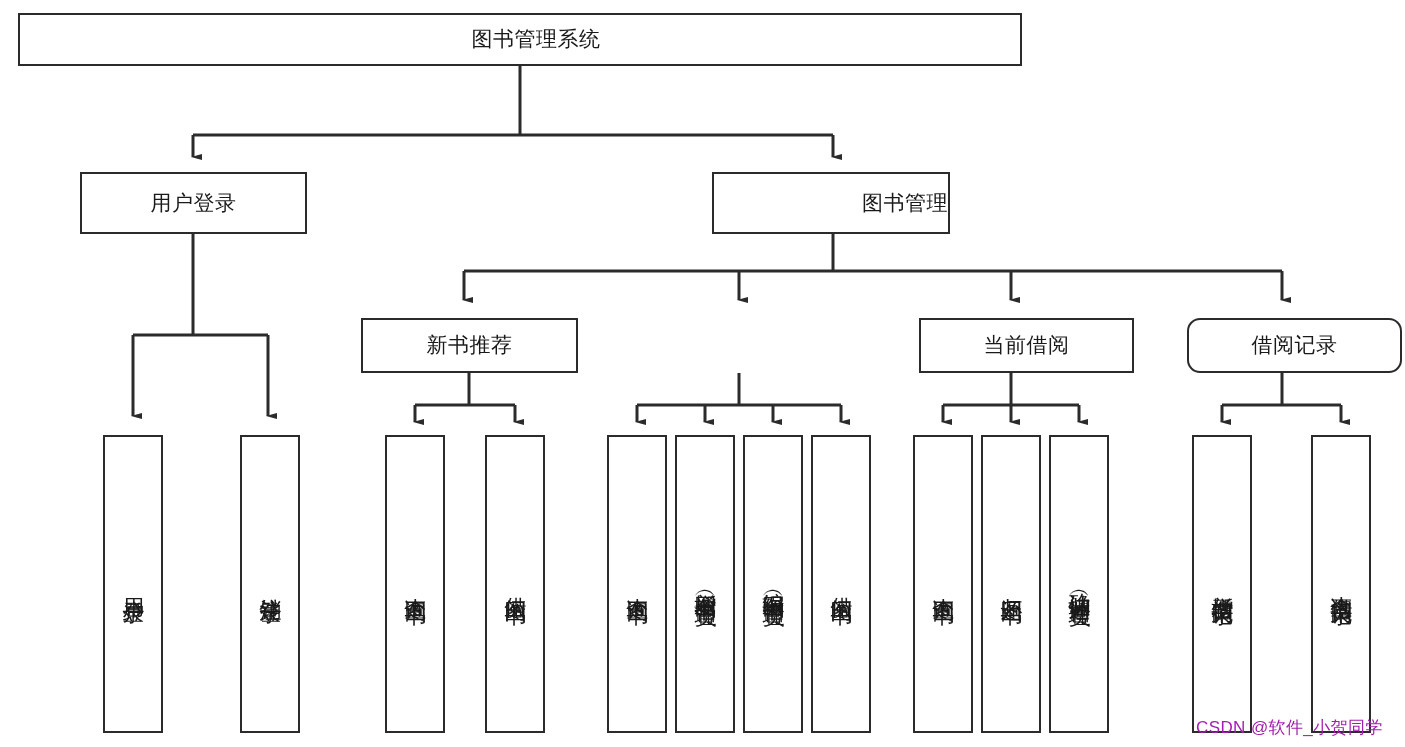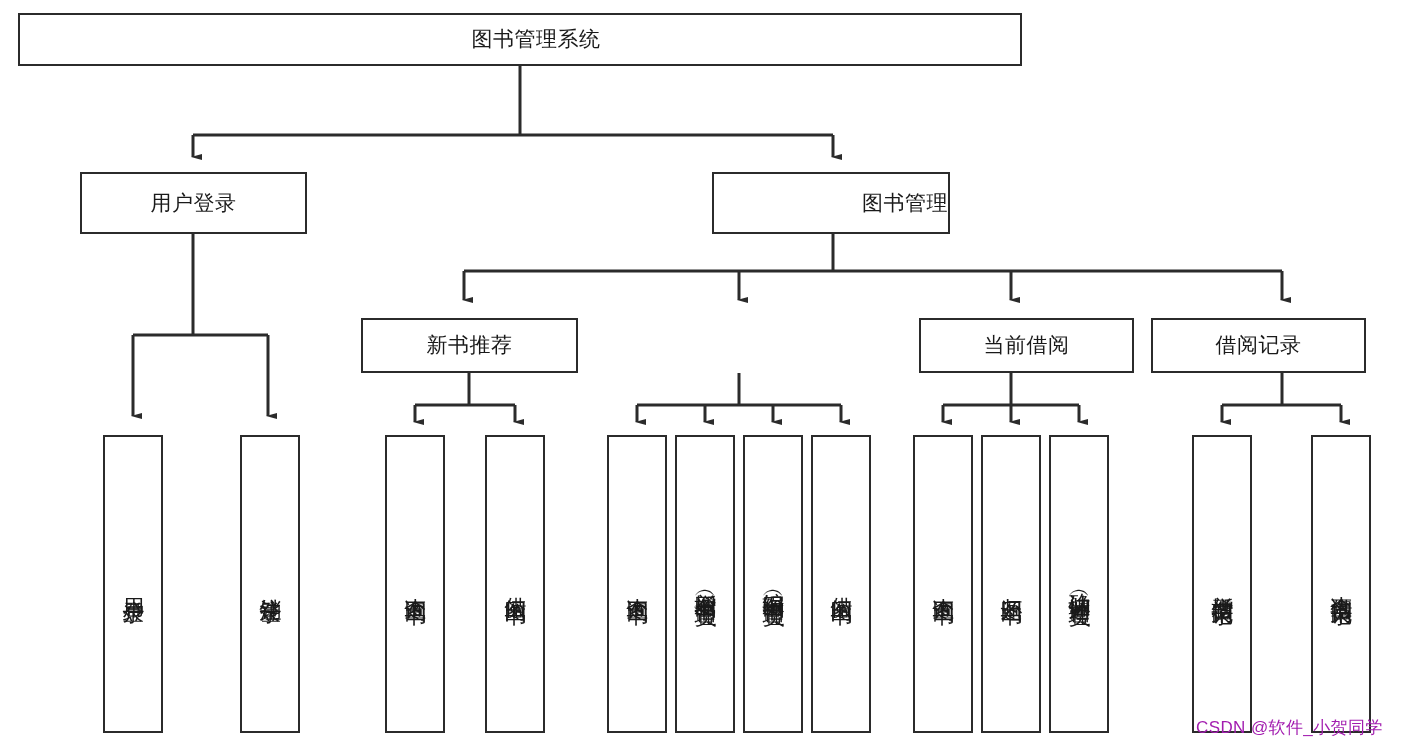--- a/index.html
+++ b/index.html
@@ -126,21 +126,21 @@
   <div class="node" style="left:712px; top:172px; width:238px; height:62px;justify-content:flex-end;">
     <span class="lbl">图书管理</span>
   </div>
 
   <div class="node" style="left:361px; top:318px; width:217px; height:55px;">
     <span class="lbl">新书推荐</span>
   </div>
   <div class="node" style="left:903px; top:318px; width:215px; height:55px;margin-left:16px;">
     <span class="lbl">当前借阅</span>
   </div>
-  <div class="node" style="left:1151px; top:318px; width:215px; height:55px;">
+  <div class="node" style="left:1187px; top:318px; width:215px; height:55px;border-radius:13px;">
     <span class="lbl">借阅记录</span>
   </div>
 
   <div class="node leaf" style="left:103px; top:435px; width:60px; height:298px;">
     <span class="lbl">用户登录</span>
   </div>
   <div class="node leaf" style="left:240px; top:435px; width:60px; height:298px;">
     <span class="lbl">注销登录</span>
   </div>
 

